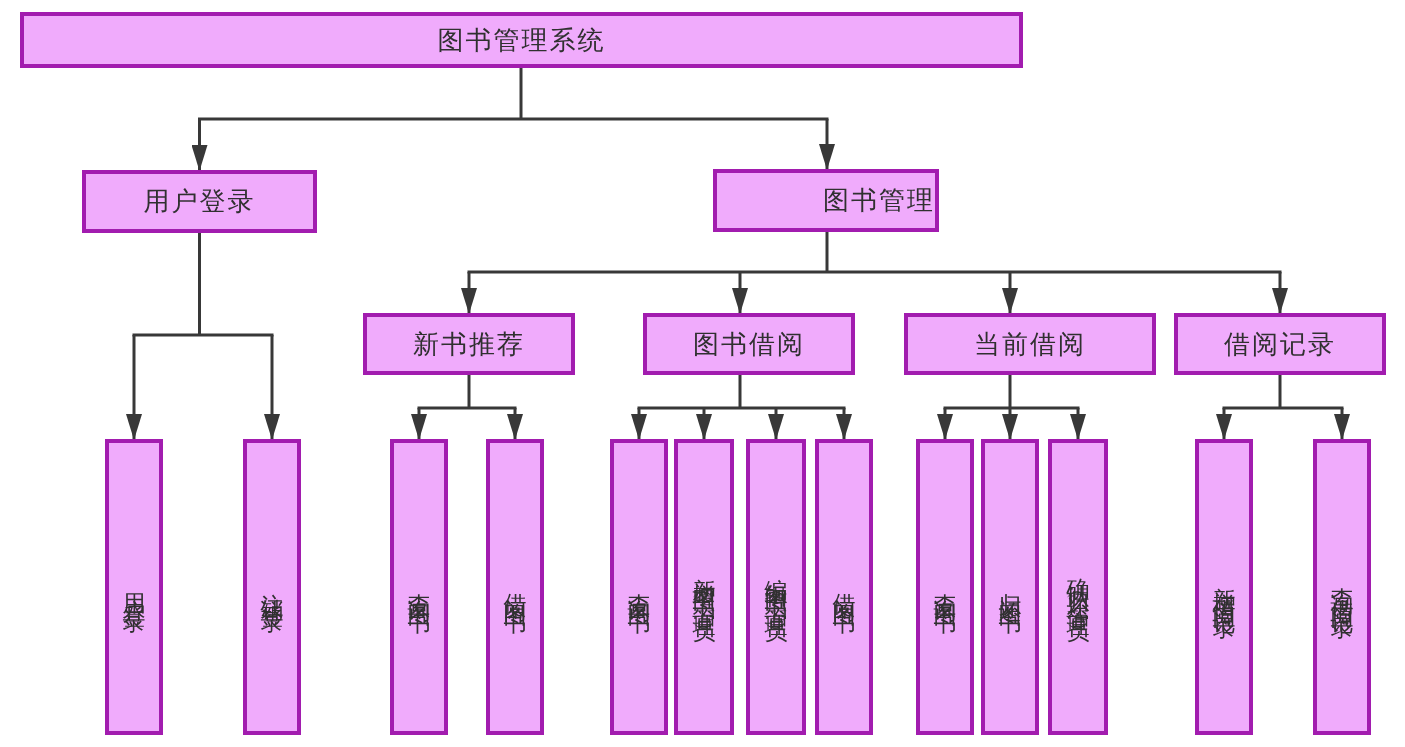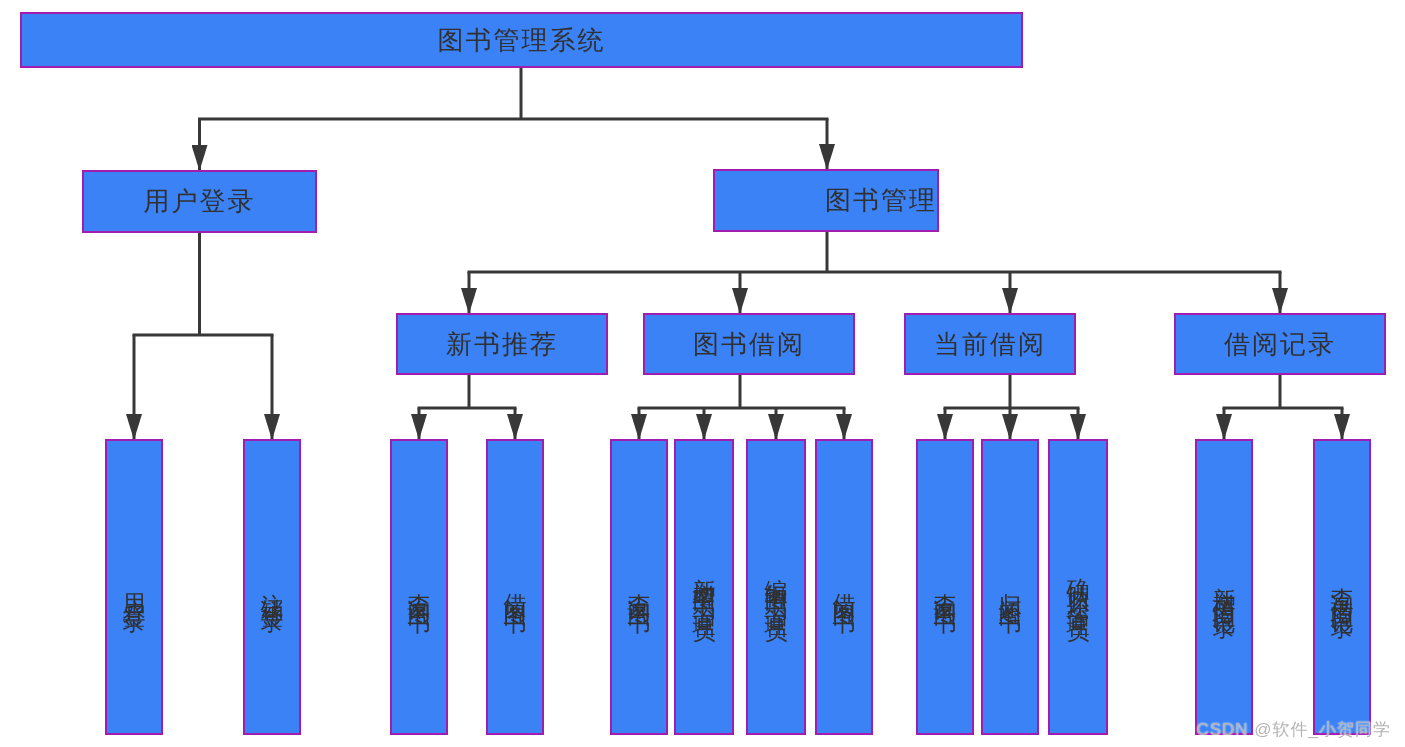--- a/index.html
+++ b/index.html
@@ -18,22 +18,22 @@
   .connector-layer {
     position: absolute;
     left: 0;
     top: 0;
     width: 1405px;
     height: 747px;
   }
   .box {
     position: absolute;
     box-sizing: border-box;
-    border: 2px solid #a21caf;
-    background: #3b82f6;
+    border: 4px solid #a21caf;
+    background: #f0abfc;
     display: flex;
     align-items: center;
     justify-content: center;
   }
   .hlabel {
     font-size: 26px;
     color: #303030;
     letter-spacing: 2px;
     white-space: nowrap;
   }
@@ -116,27 +116,27 @@
     <span class="hlabel">图书管理系统</span>
   </div>
 
   <div class="box" style="left:82px;top:170px;width:235px;height:63px;">
     <span class="hlabel">用户登录</span>
   </div>
   <div class="box" style="left:713px;top:169px;width:226px;height:63px;justify-content:flex-end;">
     <span class="hlabel">图书管理</span>
   </div>
 
-  <div class="box" style="left:363px;top:313px;width:212px;height:62px;margin-left:33px;">
+  <div class="box" style="left:363px;top:313px;width:212px;height:62px;">
     <span class="hlabel">新书推荐</span>
   </div>
   <div class="box" style="left:634px;top:313px;width:212px;height:62px;margin-left:9px;">
     <span class="hlabel">图书借阅</span>
   </div>
-  <div class="box" style="left:904px;top:313px;width:172px;height:62px;">
+  <div class="box" style="left:904px;top:313px;width:252px;height:62px;">
     <span class="hlabel">当前借阅</span>
   </div>
   <div class="box" style="left:1174px;top:313px;width:212px;height:62px;">
     <span class="hlabel">借阅记录</span>
   </div>
 
   <div class="box leaf" style="left:105px;top:439px;width:58px;height:296px;">
     <span class="vlabel">用户登录</span>
   </div>
   <div class="box leaf" style="left:243px;top:439px;width:58px;height:296px;">
@@ -173,15 +173,14 @@
     <span class="vlabel">确认归还（管理员）</span>
   </div>
 
   <div class="box leaf" style="left:1195px;top:439px;width:58px;height:296px;">
     <span class="vlabel">新增借阅记录</span>
   </div>
   <div class="box leaf" style="left:1313px;top:439px;width:58px;height:296px;">
     <span class="vlabel">查询借阅记录</span>
   </div>
 
-  <div class="watermark">CSDN @软件_小贺同学</div>
 
 </div>
 
 </body></html>

